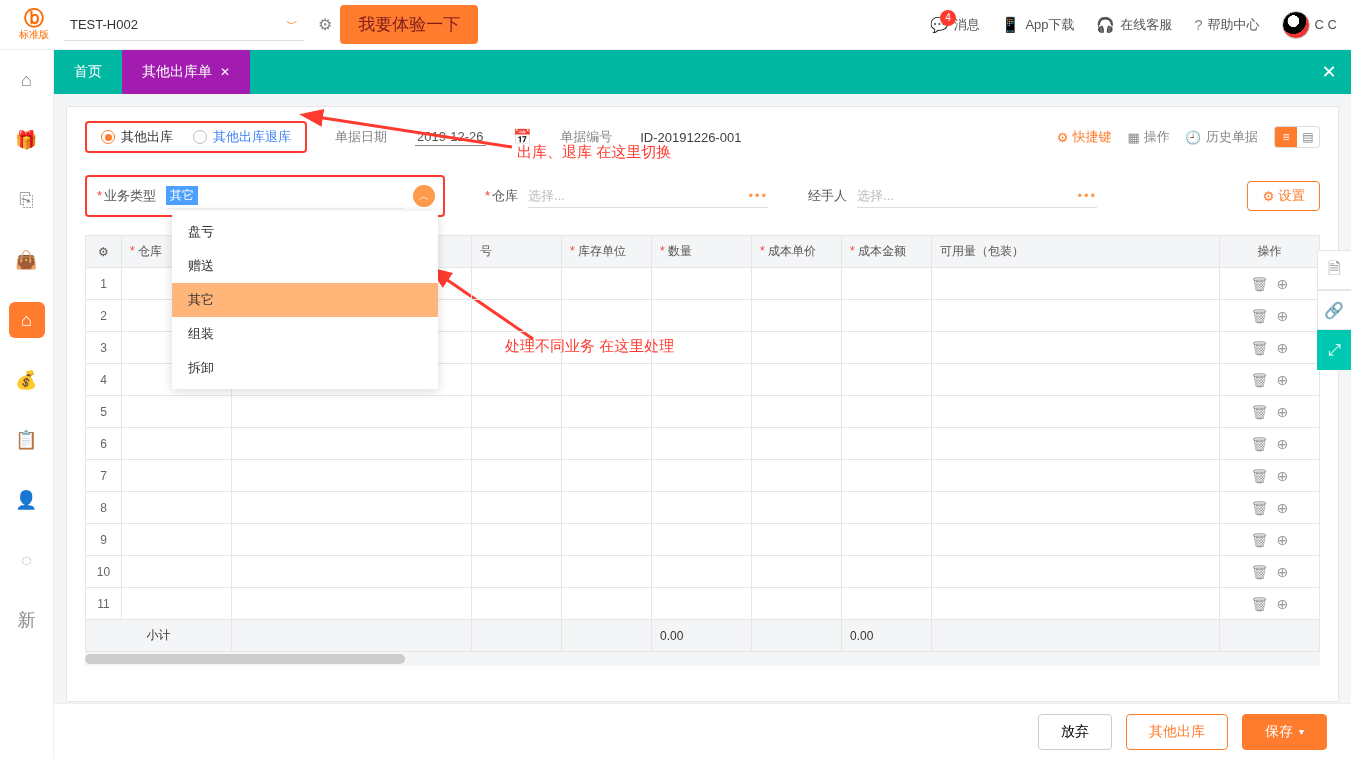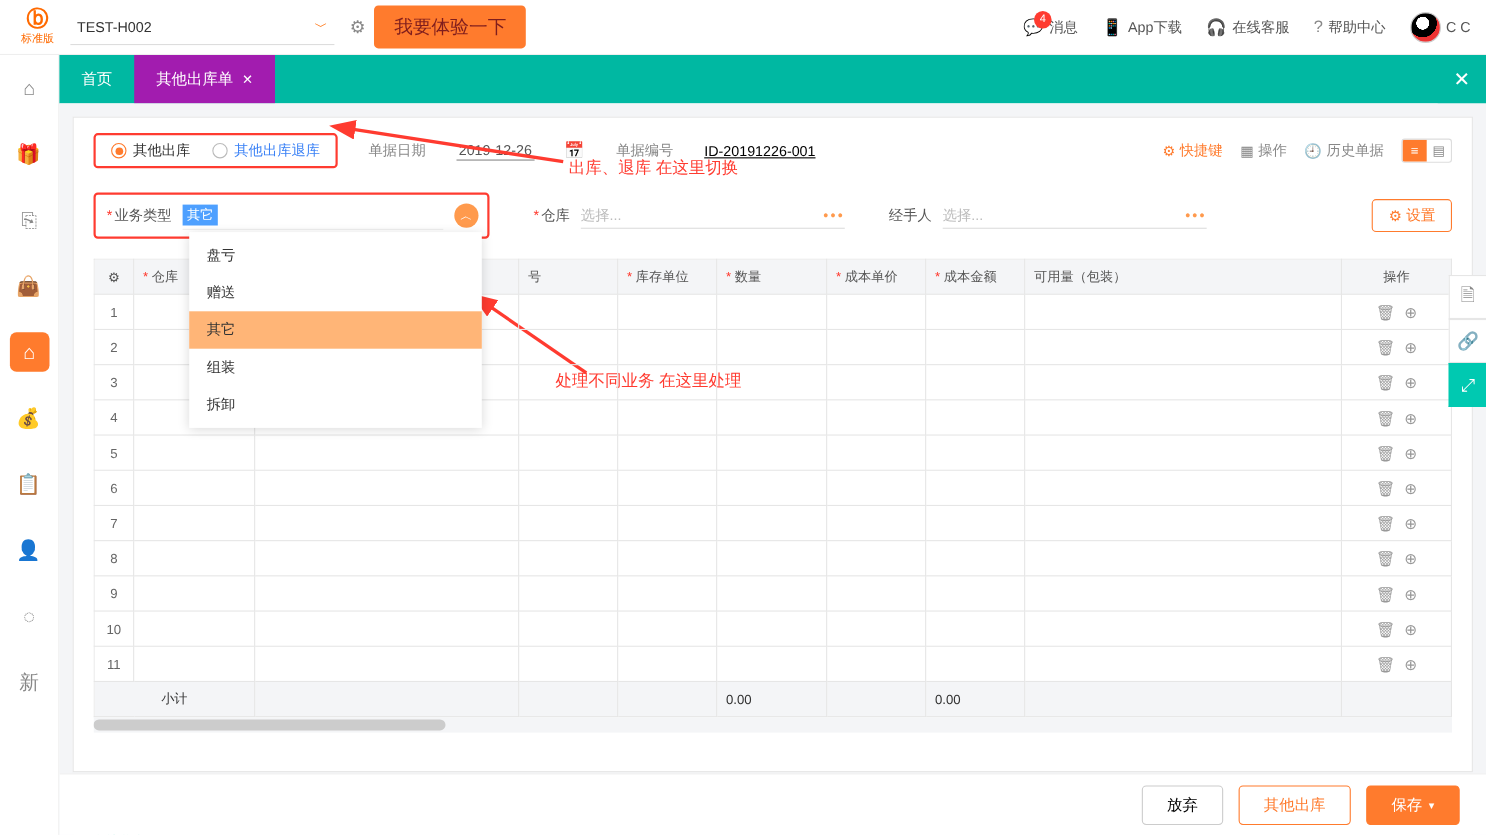--- a/index.html
+++ b/index.html
@@ -40,21 +40,21 @@
 .row1 { display: flex; align-items: center; gap: 28px; }
 .radio-box { border: 2px solid #ff3b30; border-radius: 4px; padding: 4px 14px; display: flex; align-items: center; gap: 20px; height: 32px; }
 .radio { display: flex; align-items: center; gap: 6px; font-size: 13px; cursor: pointer; }
 .radio .dot { width: 14px; height: 14px; border-radius: 50%; border: 1px solid #ff7b2d; display: inline-flex; align-items: center; justify-content: center; }
 .radio .dot.sel::after { content: ""; width: 7px; height: 7px; background: #ff7b2d; border-radius: 50%; }
 .radio.muted { color: #3b82f6; }
 .radio.muted .dot { border-color: #bbb; }
 .lbl-grey { color: #888; font-size: 13px; }
 .date-underline { color: #555; border-bottom: 1px solid #888; padding: 0 2px 1px; }
 .cal-ic { color: #ff7b2d; font-size: 15px; }
-.doc-id { color: #000000; text-decoration: underline; }
+.doc-id { color: #404040; }
 .row1-right { margin-left: auto; display: flex; align-items: center; gap: 16px; color: #888; font-size: 13px; }
 .lnk { display: flex; align-items: center; gap: 4px; cursor: pointer; }
 .lnk.or { color: #ff7b2d; }
 .view-toggle { display: flex; border: 1px solid #ddd; border-radius: 3px; overflow: hidden; }
 .view-toggle span { width: 22px; height: 20px; display: flex; align-items: center; justify-content: center; font-size: 12px; cursor: pointer; }
 .view-toggle span.on { background: #ff7b2d; color: #fff; }
 
 
 .annot-1, .annot-2 { position: absolute; color: #ff3b30; font-size: 15px; font-weight: 500; pointer-events: none; }
 .annot-1 { left: 450px; top: 36px; }

